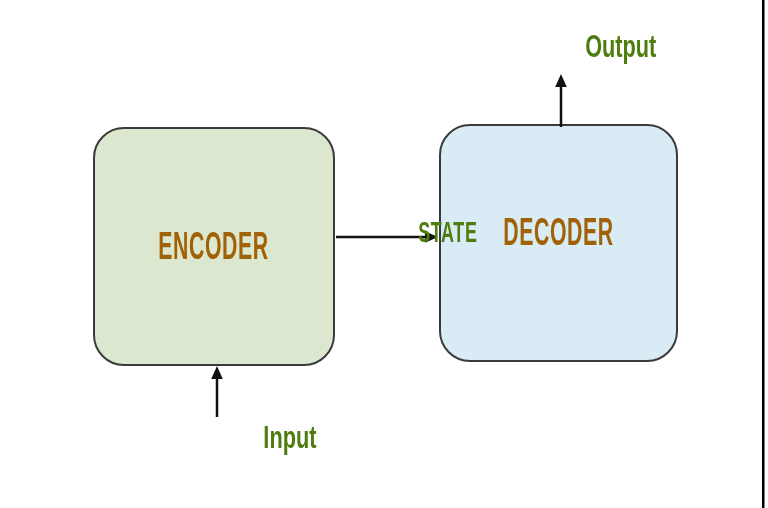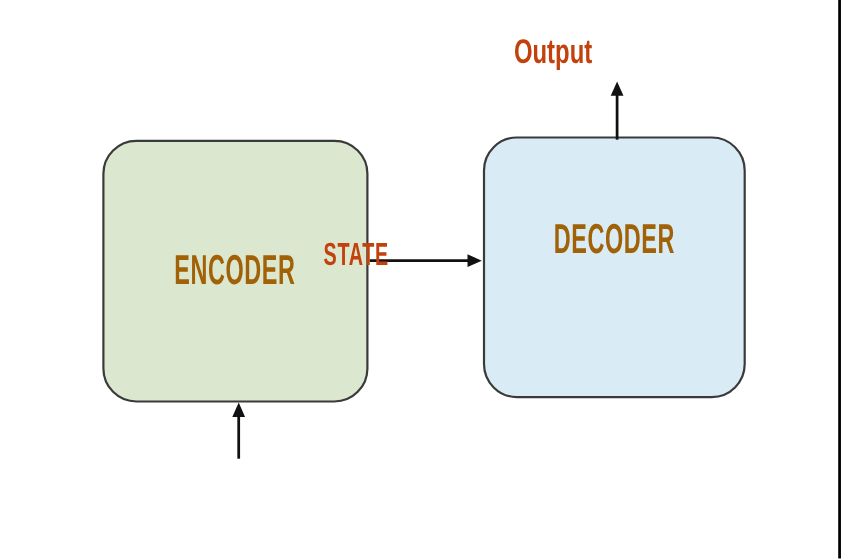--- a/index.html
+++ b/index.html
@@ -18,34 +18,34 @@
   }
   .label-wrap {
     position: absolute;
     display: flex;
     align-items: center;
     justify-content: center;
     pointer-events: none;
     color: #a16207;
   }
   .enc-wrap { left: 94px;  top: 128px; width: 240px; height: 237px; }
-  .dec-wrap { left: 440px; top: 125px; width: 237px; height: 186px; }
+  .dec-wrap { left: 440px; top: 139px; width: 237px; height: 186px; }
   .box-label {
     font-size: 38px;
     font-weight: 700;
     letter-spacing: 1px;
     transform: scaleX(0.56);
     transform-origin: center;
     white-space: nowrap;
   }
   .float-label {
     position: absolute;
     width: 220px;
-    text-align: left;
-    color: #c2410c;
+    text-align: right;
+    color: #4d7c0f;
     font-weight: 700;
     white-space: nowrap;
   }
   .float-label > span {
     display: inline-block;
     transform-origin: center;
   }
   .state-pos  { left: 276px; top: 217px; font-size: 29px; line-height: 30px; }
   .state-pos > span  { transform: scaleX(0.62); letter-spacing: 1px; }
   .output-pos { left: 452px; top: 31px;  font-size: 31px; line-height: 32px; }
@@ -91,14 +91,17 @@
   </div>
 
   <div class="float-label state-pos">
     <span>STATE</span>
   </div>
 
   <div class="float-label output-pos">
     <span>Output</span>
   </div>
 
+  <div class="float-label input-pos">
+    <span>Input</span>
+  </div>
 
 </div>
 
 </body></html>

